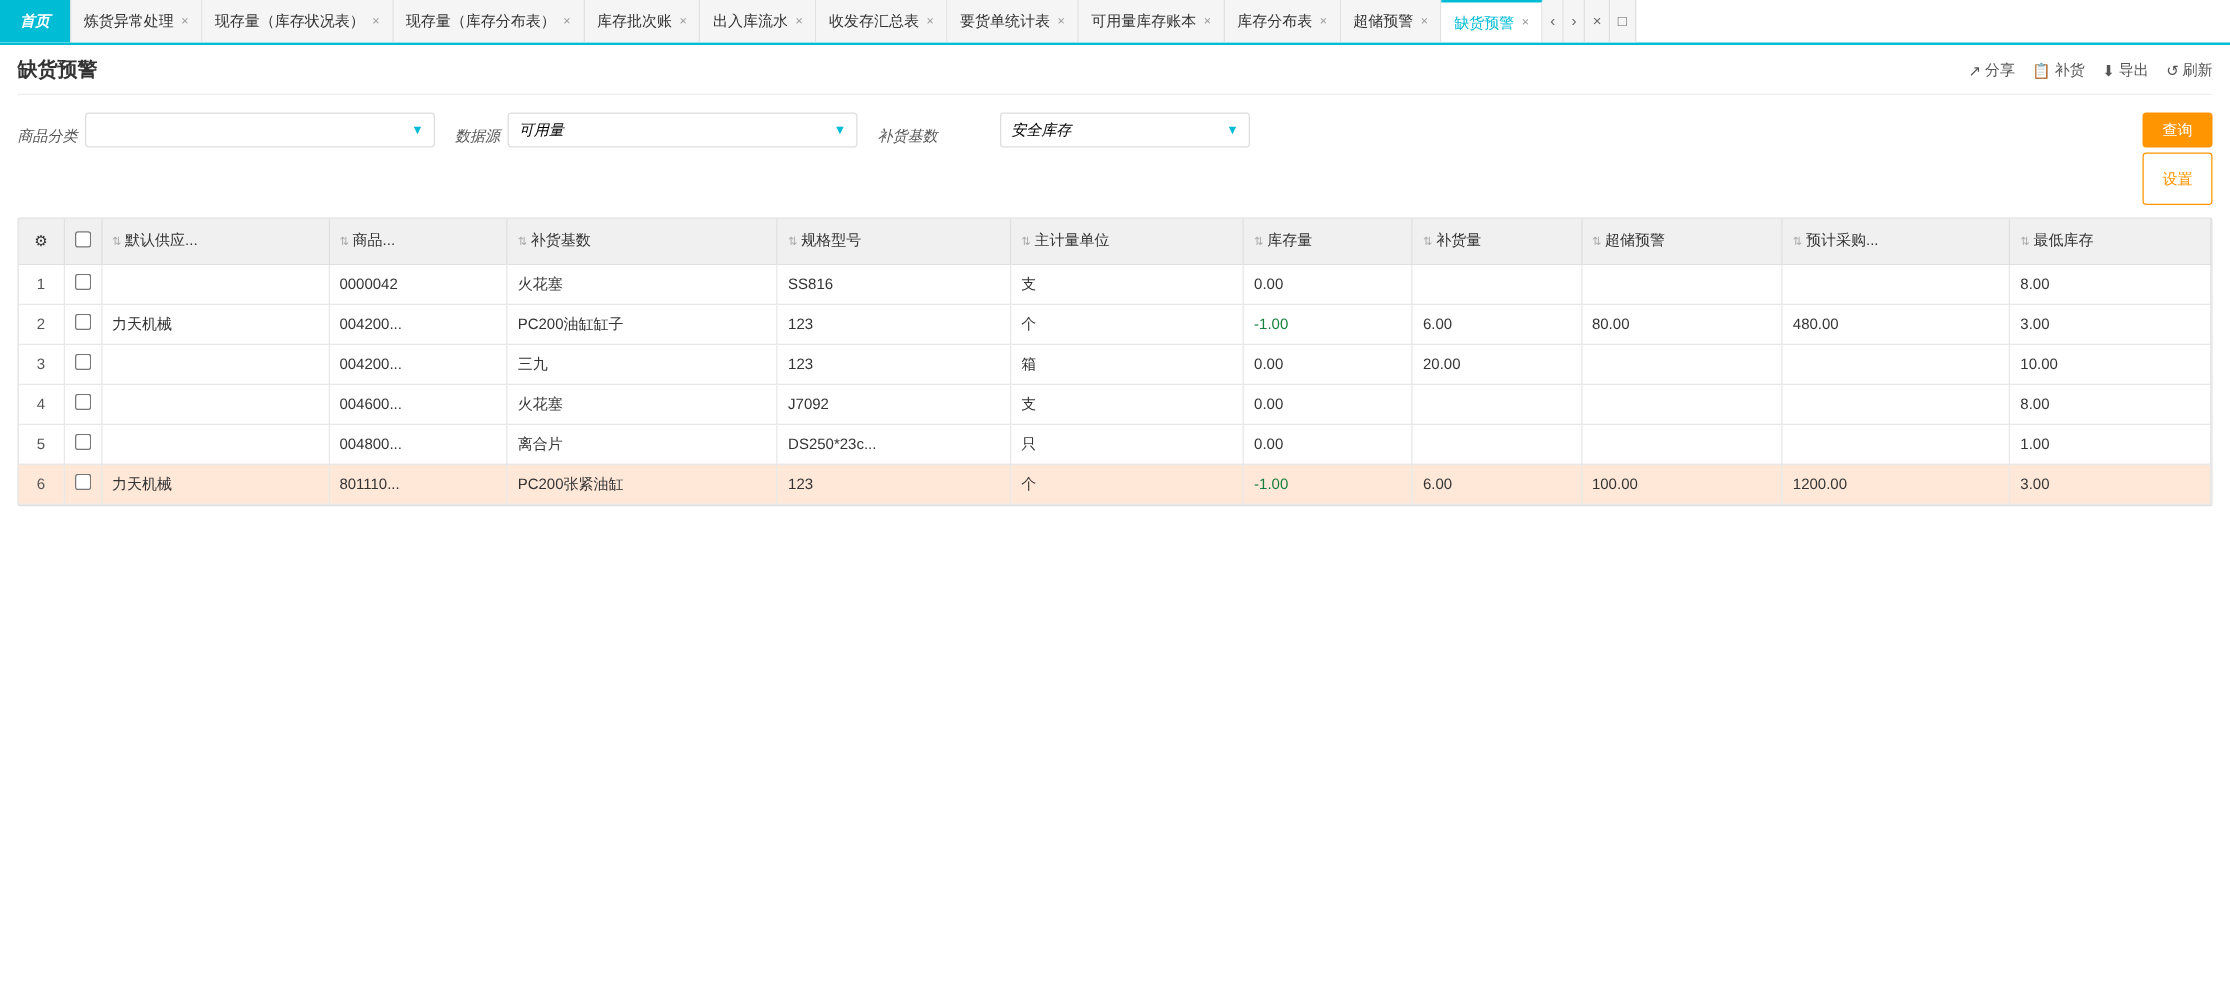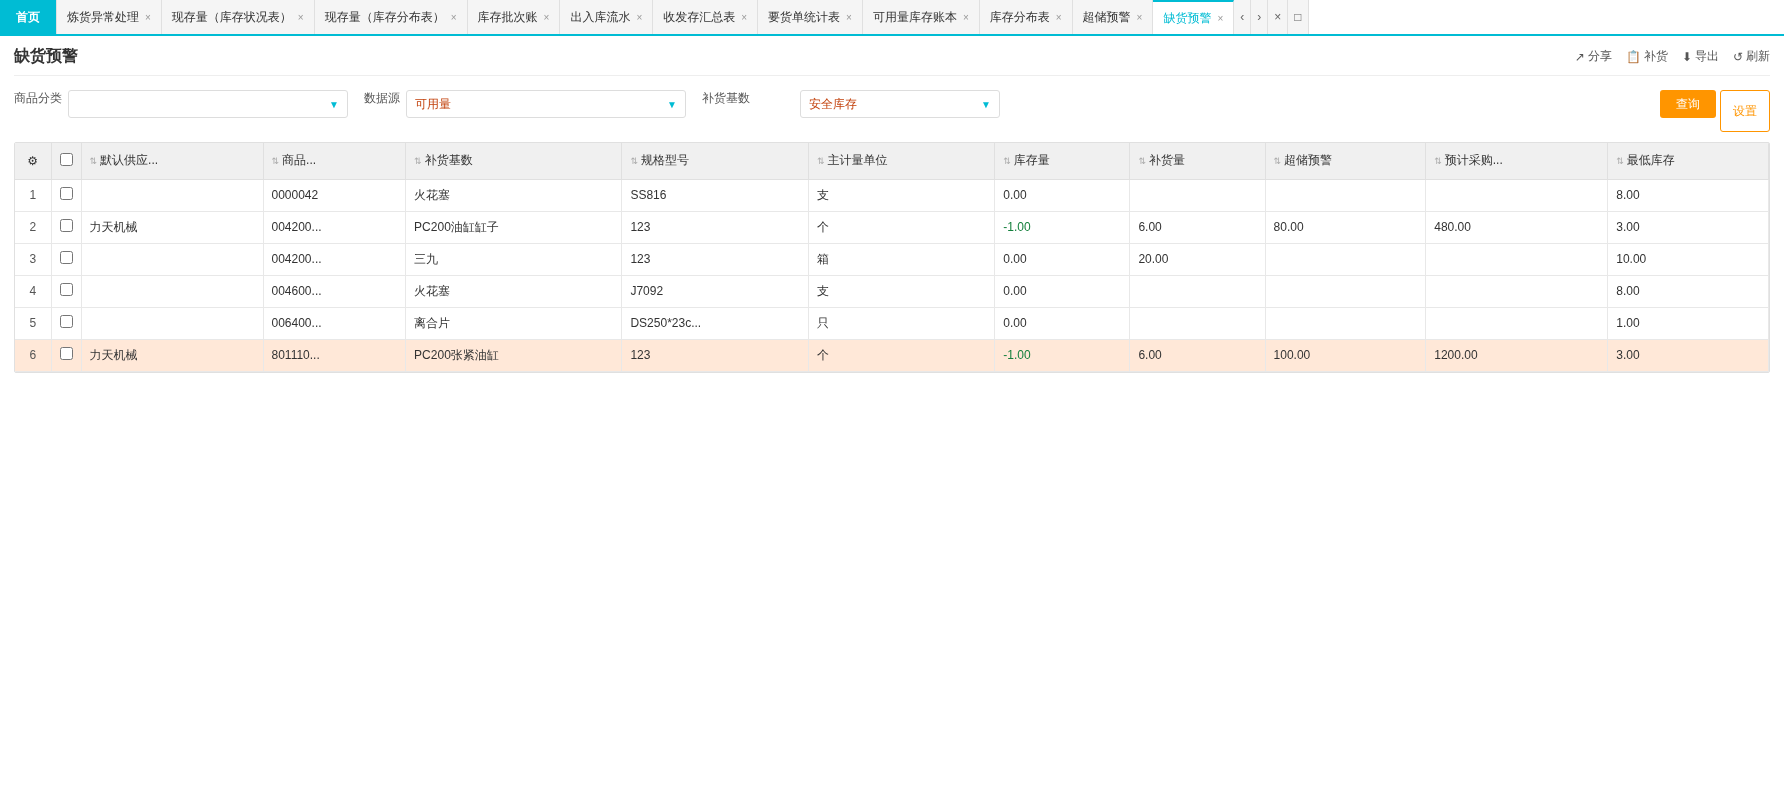--- a/index.html
+++ b/index.html
@@ -30,20 +30,21 @@
     .tab-item.active {
       background: #fff;
       color: #00bcd4;
       border-top: 2px solid #00bcd4;
     }
     .tab-item.home {
       background: #00bcd4;
       color: #fff;
       font-weight: bold;
       padding: 0 16px;
+      font-style: italic;
     }
     .tab-close {
       font-size: 10px;
       color: #999;
       cursor: pointer;
       margin-left: 2px;
     }
     .tab-nav-btn {
       padding: 0 6px;
       height: 100%;
@@ -84,43 +85,44 @@
     .action-btn {
       display: flex;
       align-items: center;
       gap: 3px;
       color: #555;
       cursor: pointer;
       font-size: 12px;
     }
     .filter-group {
       display: flex;
-      align-items: flex-start;
+      align-items: flex-end;
       gap: 6px;
+      font-style: italic;
     }
     .filter-label {
       color: #555;
       white-space: nowrap;
       font-size: 12px;
     }
     .filter-select {
       display: flex;
       align-items: center;
       border: 1px solid #ddd;
       border-radius: 3px;
       padding: 4px 8px;
       background: #fff;
       cursor: pointer;
       min-width: 200px;
       justify-content: space-between;
       height: 28px;
     }
     .filter-select-value {
       font-size: 12px;
-      color: #c2410c;
+      color: #000000;
     }
     .filter-arrow {
       color: #00bcd4;
       font-size: 10px;
     }
     .btn-query {
       background: #ff9500;
       color: #fff;
       border: none;
       border-radius: 3px;
@@ -135,20 +137,21 @@
       border: 1px solid #ff9500;
       border-radius: 3px;
       padding: 4px 12px;
       cursor: pointer;
       font-size: 12px;
       height: 42px;
     }
     .filter-actions {
       margin-left: auto;
       display: flex;
+      flex-direction: column;
       gap: 4px;
       justify-content: center;
     }
 
     
     .table-container {
       border: 1px solid #e0e0e0;
       border-radius: 2px;
       overflow: hidden;
     }
@@ -453,21 +456,21 @@
       <td></td>
       <td></td>
       <td>8.00</td>
     </tr>
           <tr>
       <td class="row-num">5</td>
       <td class="checkbox-cell">
         <input type="checkbox" style="">
       </td>
       <td></td>
-      <td>006400...</td>
+      <td>004800...</td>
       <td>离合片</td>
       <td>DS250*23c...</td>
       <td>只</td>
       <td class="">0.00</td>
       <td></td>
       <td></td>
       <td></td>
       <td>1.00</td>
     </tr>
           <tr class="highlighted">

